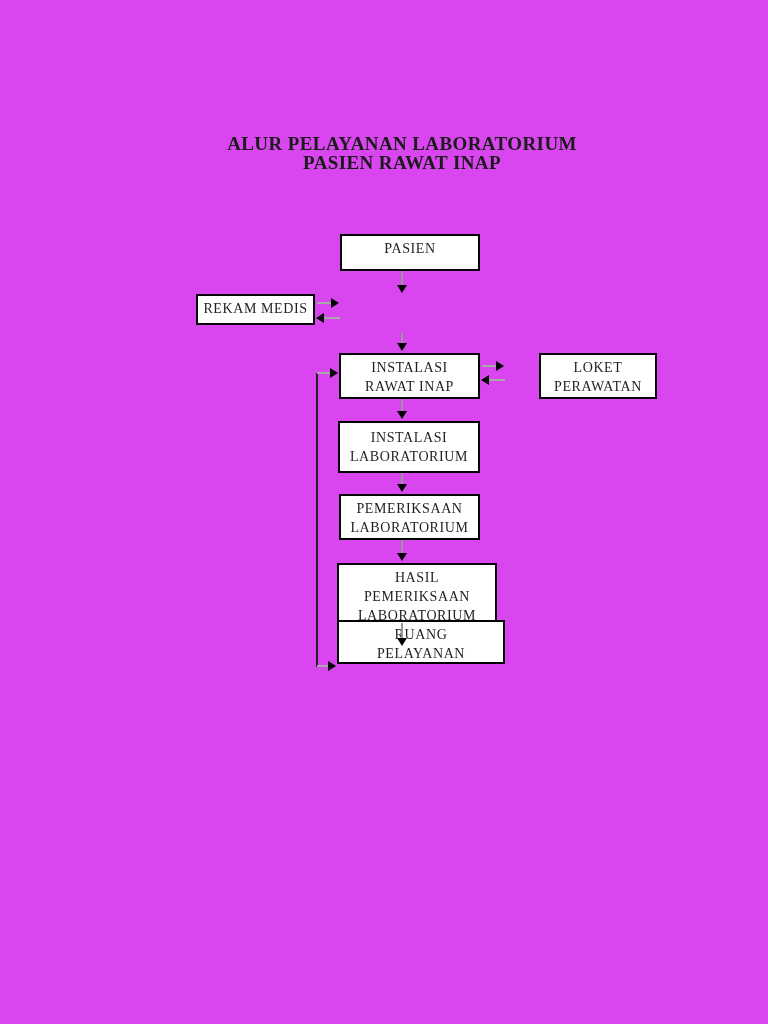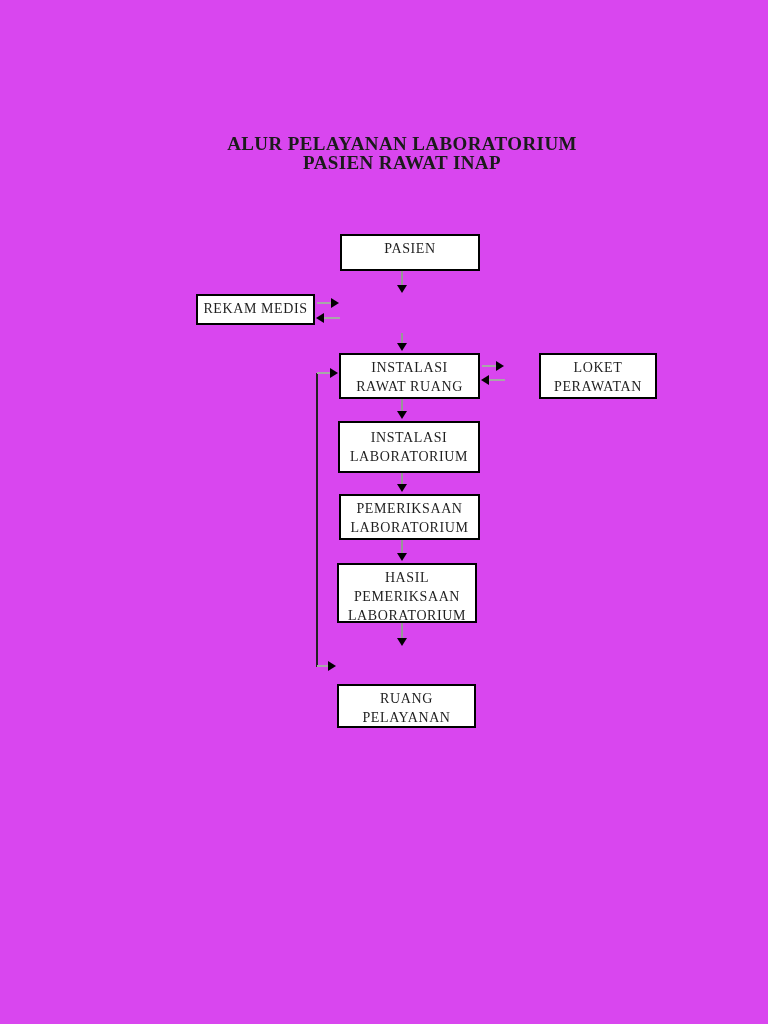--- a/index.html
+++ b/index.html
@@ -69,45 +69,45 @@
     <span>PASIEN</span>
   </div>
 
   <div class="node" style="left:196px;top:294px;width:119px;height:31px;">
     <span>REKAM MEDIS</span>
   </div>
 
 
   <div class="node" style="left:339px;top:353px;width:141px;height:46px;">
     <span>INSTALASI</span>
-    <span>RAWAT RUANG</span>
+    <span>RAWAT INAP</span>
   </div>
 
   <div class="node" style="left:505px;top:353px;width:118px;height:46px;margin-left:34px;">
     <span>LOKET</span>
     <span>PERAWATAN</span>
   </div>
 
   <div class="node" style="left:338px;top:421px;width:142px;height:52px;padding-top:5px;">
     <span>INSTALASI</span>
     <span>LABORATORIUM</span>
   </div>
 
   <div class="node" style="left:339px;top:494px;width:141px;height:46px;">
     <span>PEMERIKSAAN</span>
     <span>LABORATORIUM</span>
   </div>
 
-  <div class="node" style="left:337px;top:563px;width:140px;height:60px;">
+  <div class="node" style="left:337px;top:563px;width:160px;height:60px;">
     <span>HASIL</span>
     <span>PEMERIKSAAN</span>
     <span>LABORATORIUM</span>
   </div>
 
-  <div class="node" style="left:337px;top:684px;width:139px;height:44px;">
+  <div class="node" style="left:337px;top:620px;width:168px;height:44px;">
     <span>RUANG</span>
     <span>PELAYANAN</span>
   </div>
 
   <div class="vstem" style="left:401px;top:271px;height:15px;"></div>
   <div class="head-down" style="left:397px;top:285px;"></div>
 
   <div class="hstem" style="left:317px;top:302px;width:15px;"></div>
   <div class="head-right" style="left:331px;top:298px;"></div>
   <div class="hstem" style="left:324px;top:317px;width:16px;"></div>

